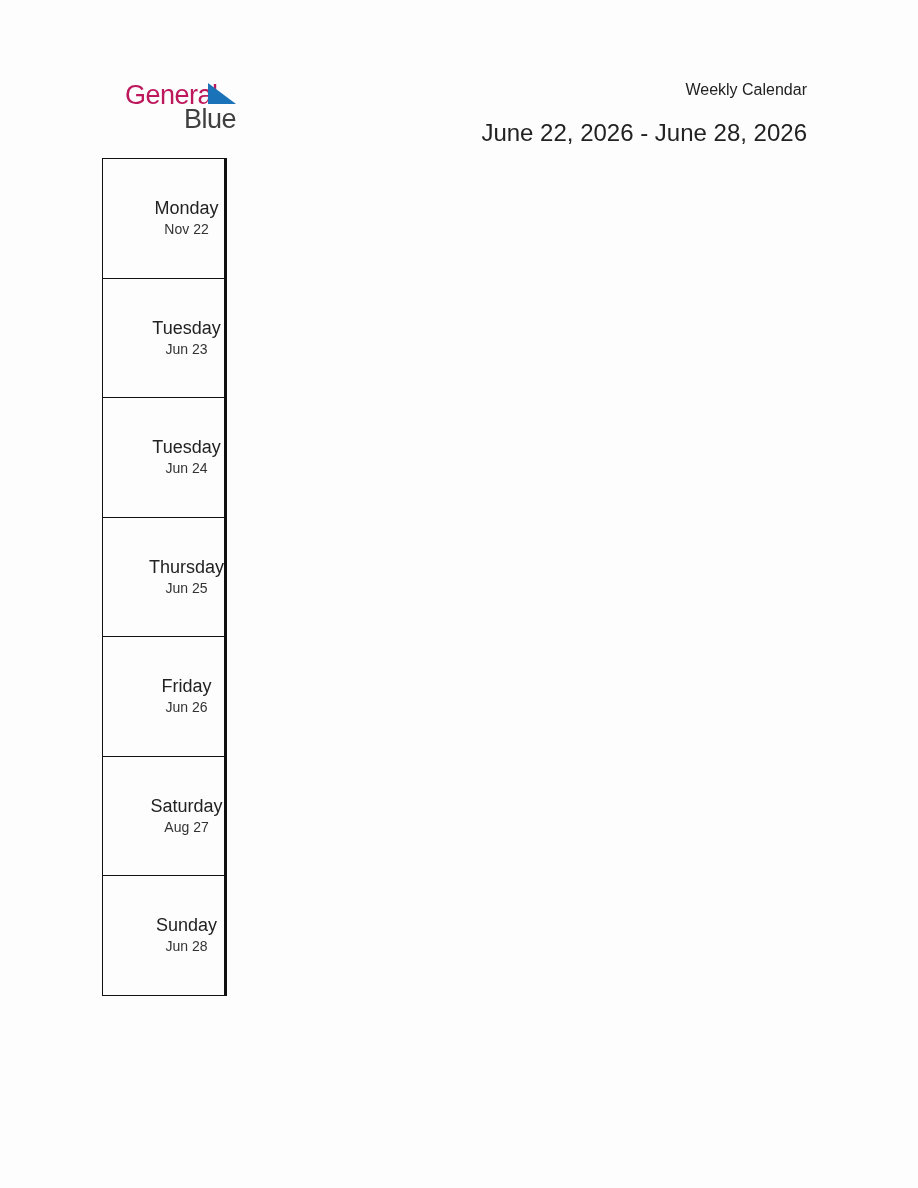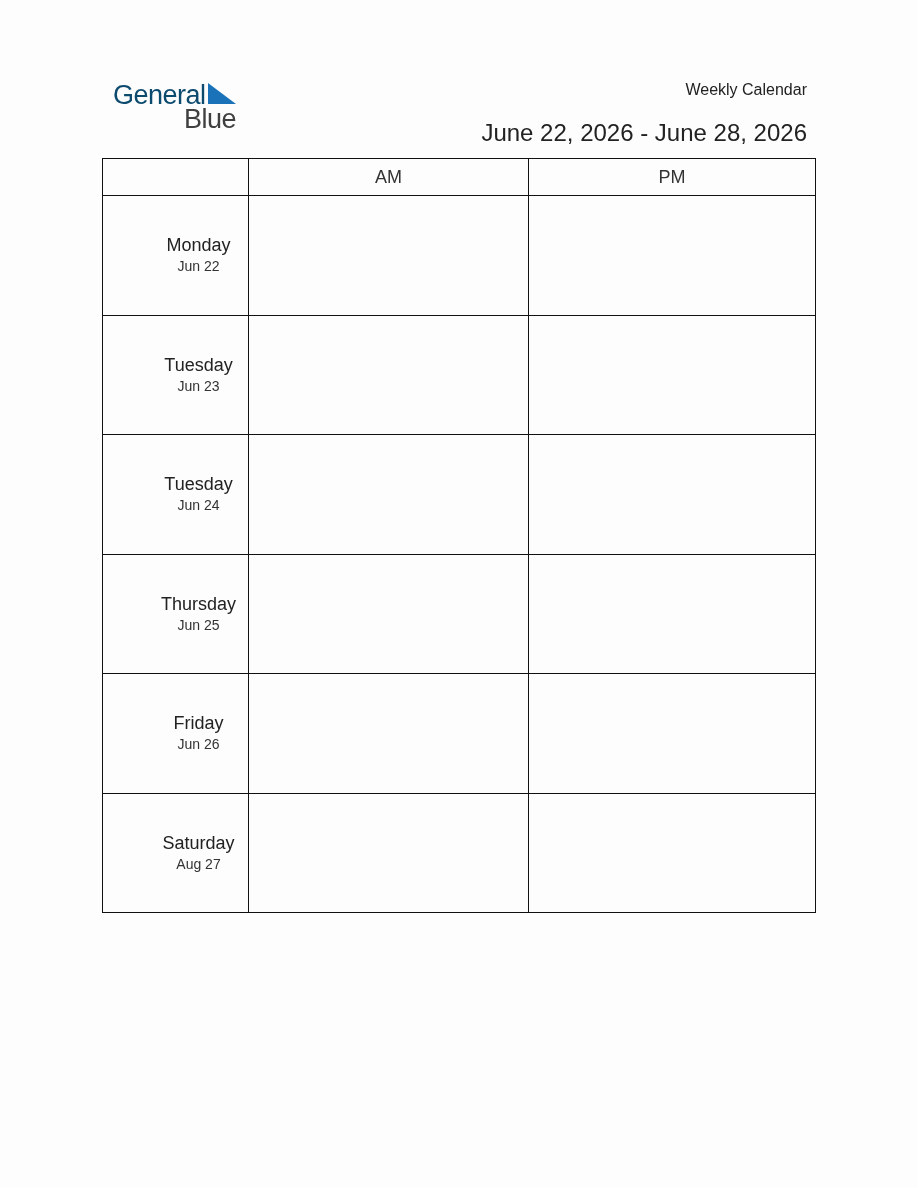--- a/index.html
+++ b/index.html
@@ -1,18 +1,18 @@
 <!DOCTYPE html>
 <html><head>
 <meta charset="utf-8">
 <style>
   html, body { margin:0; padding:0; }
   body { width:918px; height:1188px; background:#fdfdfd; position:relative; font-family:"Liberation Sans", sans-serif; color:#222; overflow:hidden; }
   .logo { position:absolute; left:109px; top:78px; width:140px; height:56px; }
-  .logo .g { position:absolute; left:4px; top:0; font-size:27px; color:#0c4a6e; letter-spacing:-0.5px; line-height:34px; }
+  .logo .g { position:absolute; left:16px; top:0; font-size:27px; color:#be185d; letter-spacing:-0.5px; line-height:34px; }
   .logo .b { position:absolute; left:75px; top:24px; font-size:27px; color:#404040; line-height:34px; letter-spacing:-0.5px; }
   .logo .tri { position:absolute; left:99px; top:5px; width:0; height:0; border-left:28px solid transparent; border-bottom:21px solid #1a73b8; transform:scaleX(-1); }
   .title { position:absolute; right:111px; top:74px; font-size:16px; color:#222; text-align:right; line-height:32px; }
   .range { position:absolute; right:111px; top:117px; font-size:24px; color:#222; text-align:right; line-height:32px; }
   table { position:absolute; left:102px; top:158px; border-collapse:collapse; }
   td, th { border:1.3px solid #111; padding:0; font-weight:normal; }
   th { height:36px; font-size:18px; color:#333; }
   .c0 { width:145px; } .c1 { width:279px; } .c2 { width:286px; }
   tr.day td { height:118.5px; }
   .daycell { text-align:center; vertical-align:middle;padding-left:46px; }
@@ -26,29 +26,24 @@
   <span class="g">General</span>
   <span class="tri"></span>
   <span class="b">Blue</span>
 </div>
 
 <div class="title">Weekly Calendar</div>
 <div class="range">June 22, 2026 - June 28, 2026</div>
 
 <table>
   <tbody>
-      <tr>
-    <th class="c0"></th>
-    <th class="c1">AM</th>
-    <th class="c2">PM</th>
-  </tr>
   <tr class="day">
     <td class="daycell">
           <div class="dname">Monday</div>
-          <div class="ddate">Jun 22</div>
+          <div class="ddate">Nov 22</div>
         </td>
     <td></td>
         <td></td>
   </tr>
   <tr class="day">
     <td class="daycell">
           <div class="dname">Tuesday</div>
           <div class="ddate">Jun 23</div>
         </td>
     <td></td>
@@ -79,14 +74,22 @@
         <td></td>
   </tr>
   <tr class="day">
     <td class="daycell">
           <div class="dname">Saturday</div>
           <div class="ddate">Aug 27</div>
         </td>
     <td></td>
         <td></td>
   </tr>
+  <tr class="day">
+    <td class="daycell">
+          <div class="dname">Sunday</div>
+          <div class="ddate">Jun 28</div>
+        </td>
+    <td></td>
+        <td></td>
+  </tr>
 </tbody>
   </table>
 
 </body></html>

